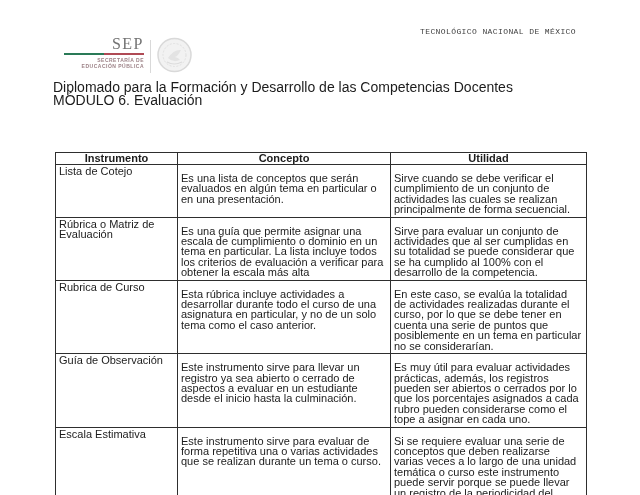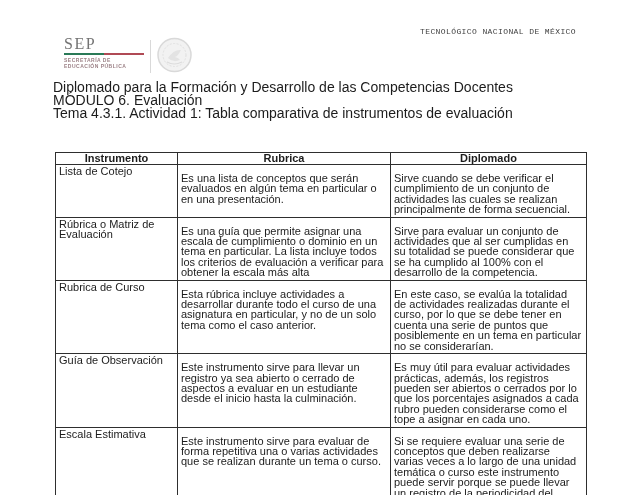--- a/index.html
+++ b/index.html
@@ -15,21 +15,21 @@
   
   .inst-header {
     position:absolute; top:27px; left:420px;
     font-family:"Liberation Mono", monospace;
     font-size:8px; letter-spacing:0.4px;
     color:#3f3f3f; white-space:nowrap;
   }
   
   .sep-logo {
     position:absolute; left:64px; top:35px; width:80px;
-    text-align:left;
+    text-align:right;
   }
   .sep-word {
     font-family:"Liberation Serif", serif;
     font-size:16px; line-height:17px; color:#737373; letter-spacing:1.5px;
   }
   .sep-rule { display:flex; height:2px; width:100%; margin-top:1px; }
   .sep-rule .half-green { flex:1; background:#2a7a57; }
   .sep-rule .half-red { flex:1; background:#b04a55; }
   .sep-caption {
     margin-top:2px;
@@ -90,34 +90,33 @@
   <svg class="seal" viewBox="0 0 37 40">
     <circle cx="18.5" cy="19" r="16.5" fill="#f2f2f2" stroke="#d9d9d9" stroke-width="1.5"></circle>
     <circle cx="18.5" cy="19" r="11.5" fill="none" stroke="#e0e0e0" stroke-width="1" stroke-dasharray="2 1.5"></circle>
     <path d="M12 22 q6 -9 13 -8 q-3 6 -6 7 q4 1 5 3 q-7 3 -12 -2 z" fill="#e3e3e3"></path>
     <path d="M11 26 q7 4 15 0" fill="none" stroke="#dcdcdc" stroke-width="1.2"></path>
   </svg>
 
   <div class="titles">
     <div>Diplomado para la Formación y Desarrollo de las Competencias Docentes</div>
     <div>MÓDULO 6. Evaluación</div>
-    <div>Tema 4.3.1. Actividad 1: Tabla comparativa de instrumentos de evaluación</div>
   </div>
 
   <table class="doc-table">
     <colgroup>
         <col class="c1">
         <col class="c2">
         <col class="c3">
       </colgroup>
     <thead>
       <tr>
         <th>Instrumento</th>
-        <th>Rubrica</th>
-        <th>Diplomado</th>
+        <th>Concepto</th>
+        <th>Utilidad</th>
       </tr>
     </thead>
     <tbody>
       <tr>
         <td class="name-cell">Lista de Cotejo</td>
         <td>Es una lista de conceptos que serán evaluados en algún tema en particular o en una presentación.</td>
         <td>Sirve cuando se debe verificar el cumplimiento de un conjunto de actividades las cuales se realizan principalmente de forma secuencial.</td>
       </tr>
       <tr>
         <td class="name-cell">Rúbrica o Matriz de Evaluación</td>

